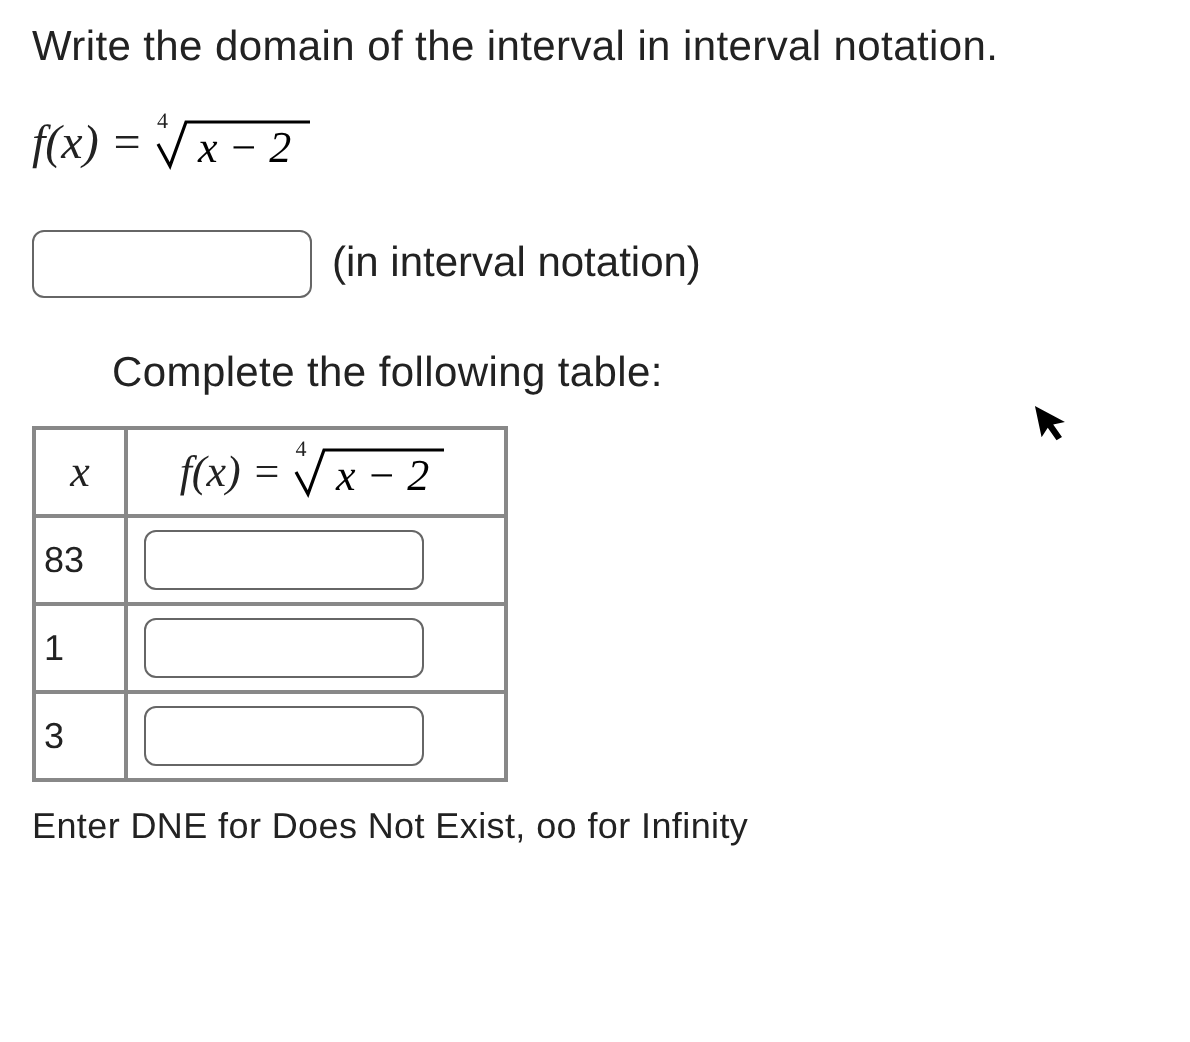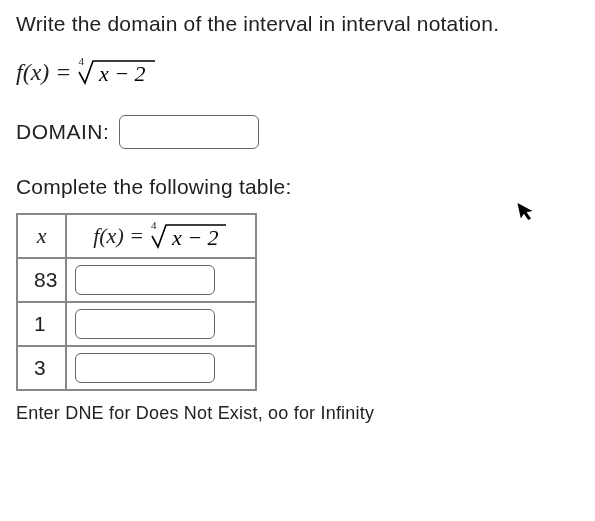--- a/index.html
+++ b/index.html
@@ -63,20 +63,21 @@
     width: 140px;
     background: #fff;
     padding: 3px 6px;
     font-size: 15px;
   }
   .paren { font-size: 21px; }
   .subprompt {
     font-size: 21px;
     margin-bottom: 14px;
     letter-spacing: 0.2px;
+    margin-left: 40px;
   }
   table.tbl {
     border-collapse: collapse;
     border: 2px solid #6a6a6a;
     margin-bottom: 12px;
   }
   table.tbl td, table.tbl th {
     border: 2px solid #888;
     padding: 6px 8px;
     vertical-align: middle;
@@ -92,23 +93,23 @@
   table.tbl th.fcol {
     font-family: "Times New Roman", Times, serif;
     font-style: italic;
     font-size: 22px;
     font-weight: normal;
     width: 190px;
     padding: 6px 10px 6px 8px;
   }
   table.tbl td.xval {
     font-family: Arial, sans-serif;
-    font-size: 21px;
+    font-size: 18px;
     text-align: left;
-    padding-left: 16px;
+    padding-left: 4px;
   }
   .footer {
     font-size: 18px;
     letter-spacing: 0.2px;
   }
   .cursor {
     position: absolute;
     top: 200px;
     right: 58px;
     font-size: 22px;
@@ -126,22 +127,22 @@
   <span class="root-wrap">
     <span class="root-index">4</span>
     <svg width="80" height="30" viewBox="0 0 80 30">
       <path d="M2 15 L8 26 L16 4 L78 4" stroke="#000" stroke-width="1.6" fill="none"></path>
       <text x="22" y="24" font-family="Times New Roman" font-style="italic" font-size="22">x − 2</text>
     </svg>
   </span>
 </div>
 
 <div class="domain-row">
-  <span class="domain-label">DOMAIN:</span>
   <input class="answer-box" type="text" value="" style="">
+  <span class="paren">(in interval notation)</span>
 </div>
 
 <div class="subprompt">Complete the following table:</div>
 
 <table class="tbl">
   <tbody>
       <tr>
     <th class="xcol">x</th>
     <th class="fcol">
       <span style="display:inline-flex;align-items:center;">

